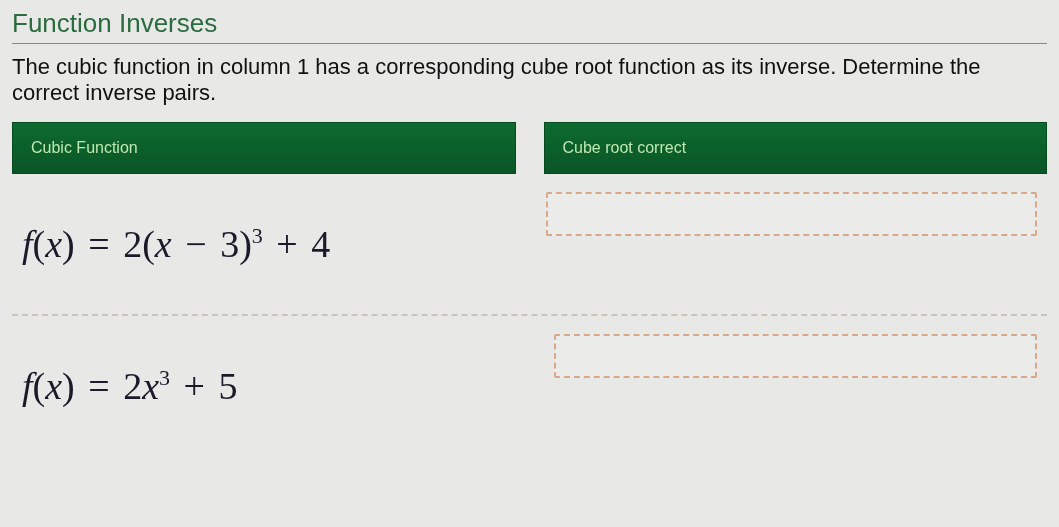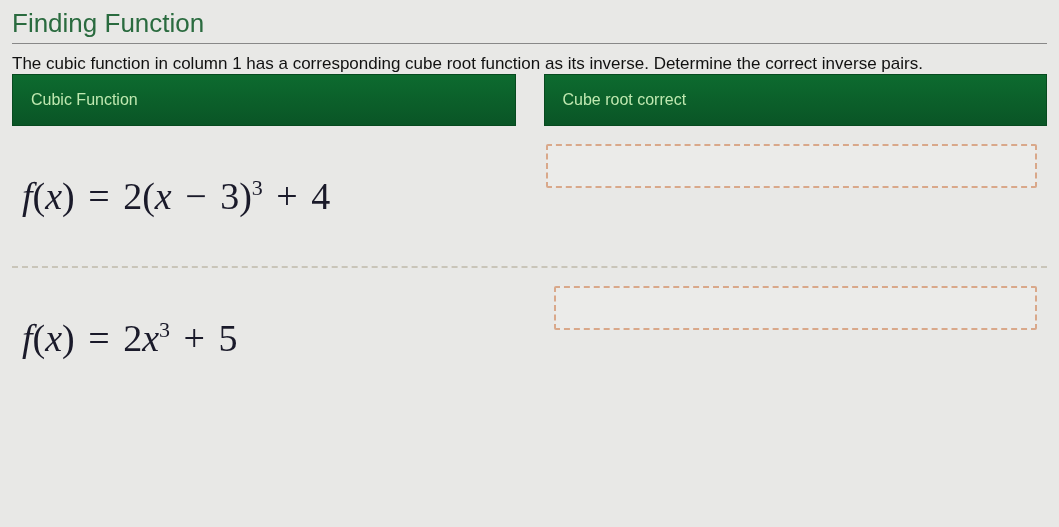--- a/index.html
+++ b/index.html
@@ -19,23 +19,24 @@
     }
     .title {
       font-family: 'Comic Sans MS', cursive, sans-serif;
       font-size: 26px;
       color: #2a6b3f;
       padding-bottom: 4px;
       border-bottom: 1px solid #888;
       margin-bottom: 10px;
     }
     .instruction {
-      font-size: 17px;
+      font-size: 22px;
       color: #111;
       font-weight: 500;
+      margin-bottom: 16px;
     }
     .table {
       display: flex;
       flex-direction: column;
       gap: 0;
     }
     .header-row {
       display: flex;
       gap: 28px;
     }
@@ -99,21 +100,21 @@
     }
     .formula .op {
       font-style: normal;
       margin: 0 4px;
     }
   </style>
 </head>
 <body>
 
 <div class="container">
-  <div class="title">Finding Function</div>
+  <div class="title">Function Inverses</div>
   <div class="instruction">The cubic function in column 1 has a corresponding cube root function as its inverse. Determine the correct inverse pairs.</div>
 
   <div class="table">
     <div class="header-row">
       <div class="header-cell">Cubic Function</div>
       <div class="header-cell">Cube root correct</div>
     </div>
 
     <div class="body-row">
       <div class="cubic-cell">

